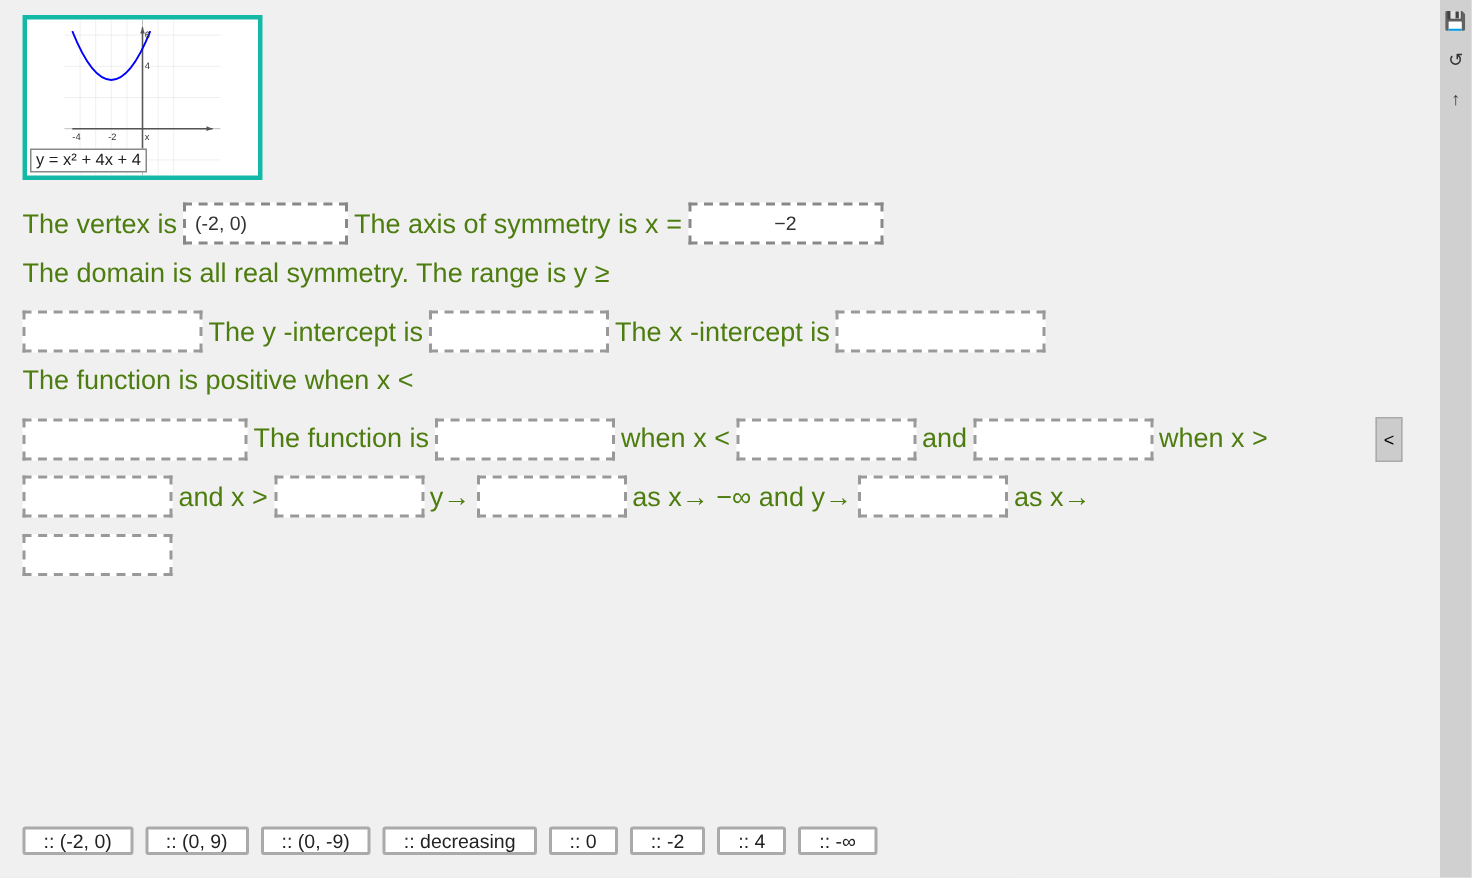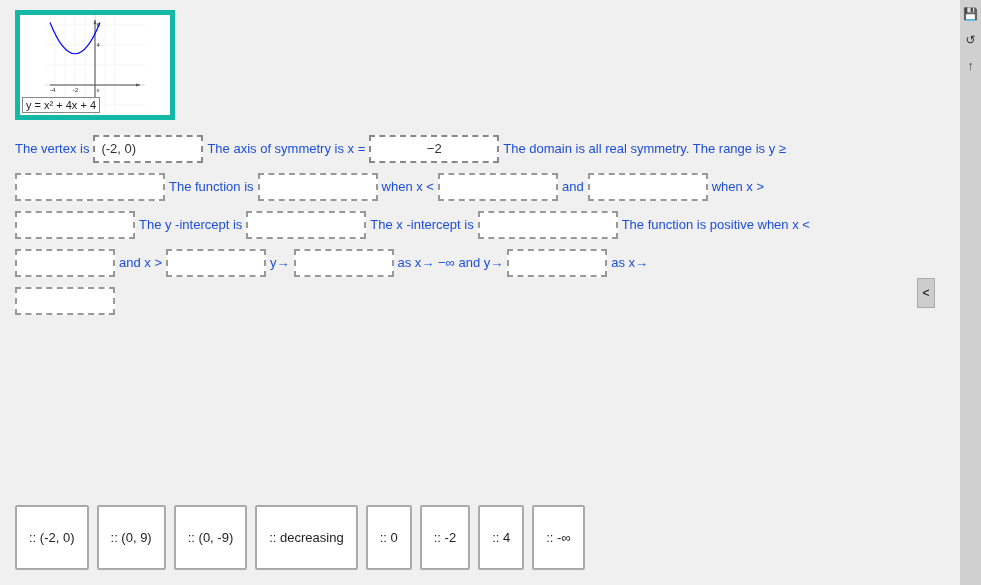--- a/index.html
+++ b/index.html
@@ -48,21 +48,21 @@
       color: #333;
     }
 
     .graph-area {
       position: absolute;
       top: 10px;
       left: 15px;
       width: 160px;
       height: 110px;
       background: white;
-      border: 5px solid #14b8a6;
+      border: 3px solid #14b8a6;
     }
 
     .graph-label {
       position: absolute;
       bottom: 2px;
       left: 2px;
       font-size: 11px;
       color: #222;
       background: white;
       padding: 1px 3px;
@@ -96,39 +96,39 @@
       font-size: 13px;
       color: #333;
     }
 
     .answer-box.filled {
       background: #fff;
       border: 2px dashed #888;
     }
 
     .static-text {
-      color: #1d4ed8;
-      font-size: 13px;
+      color: #4d7c0f;
+      font-size: 18px;
     }
 
     .drag-items {
       position: absolute;
       bottom: 15px;
       left: 15px;
       right: 30px;
       display: flex;
       gap: 8px;
       align-items: center;
       flex-wrap: wrap;
     }
 
     .drag-item {
       background: white;
       border: 2px solid #aaa;
-      padding: 23px 12px;
+      padding: 0 12px;
       font-size: 13px;
       cursor: grab;
       border-radius: 2px;
       color: #222;
       white-space: nowrap;
     }
 
     .chevron-btn {
       position: absolute;
       right: 25px;
@@ -200,37 +200,37 @@
 
     <div class="row">
       <span class="static-text">The vertex is</span>
       <span class="answer-box filled" style="min-width:110px">(-2, 0)</span>
       <span class="static-text">The axis of symmetry is x =</span>
       <span class="answer-box filled" style="min-width:130px; text-align:center">−2</span>
       <span class="static-text">The domain is all real symmetry. The range is y ≥</span>
     </div>
 
     <div class="row">
-      <span class="answer-box" style="min-width:150px">&nbsp;</span>
-      <span class="static-text">The function is</span>
-      <span class="answer-box" style="min-width:120px">&nbsp;</span>
-      <span class="static-text">when x &lt;</span>
-      <span class="answer-box" style="min-width:120px">&nbsp;</span>
-      <span class="static-text">and</span>
-      <span class="answer-box" style="min-width:120px">&nbsp;</span>
-      <span class="static-text">when x &gt;</span>
-    </div>
-
-    <div class="row">
       <span class="answer-box" style="min-width:120px">&nbsp;</span>
       <span class="static-text">The y -intercept is</span>
       <span class="answer-box" style="min-width:120px">&nbsp;</span>
       <span class="static-text">The x -intercept is</span>
       <span class="answer-box" style="min-width:140px">&nbsp;</span>
       <span class="static-text">The function is positive when x &lt;</span>
+    </div>
+
+    <div class="row">
+      <span class="answer-box" style="min-width:150px">&nbsp;</span>
+      <span class="static-text">The function is</span>
+      <span class="answer-box" style="min-width:120px">&nbsp;</span>
+      <span class="static-text">when x &lt;</span>
+      <span class="answer-box" style="min-width:120px">&nbsp;</span>
+      <span class="static-text">and</span>
+      <span class="answer-box" style="min-width:120px">&nbsp;</span>
+      <span class="static-text">when x &gt;</span>
     </div>
 
     <div class="row">
       <span class="answer-box" style="min-width:100px">&nbsp;</span>
       <span class="static-text">and x &gt;</span>
       <span class="answer-box" style="min-width:100px">&nbsp;</span>
       <span class="static-text">y→</span>
       <span class="answer-box" style="min-width:100px">&nbsp;</span>
       <span class="static-text">as x→ −∞ and y→</span>
       <span class="answer-box" style="min-width:100px">&nbsp;</span>

